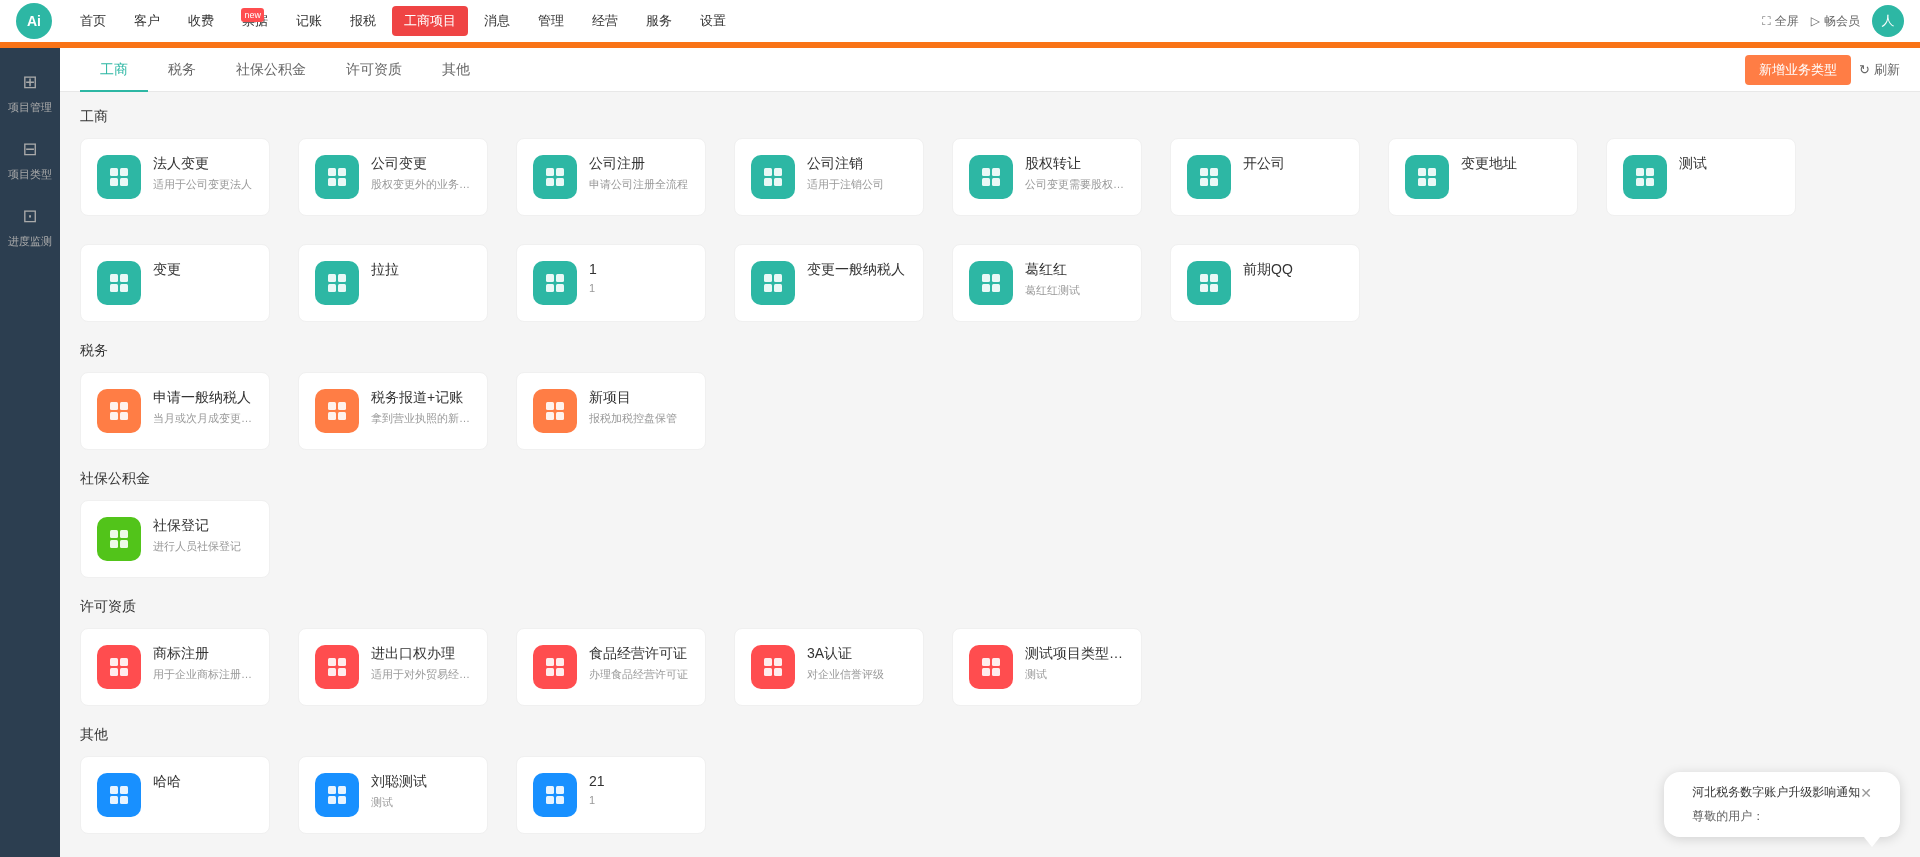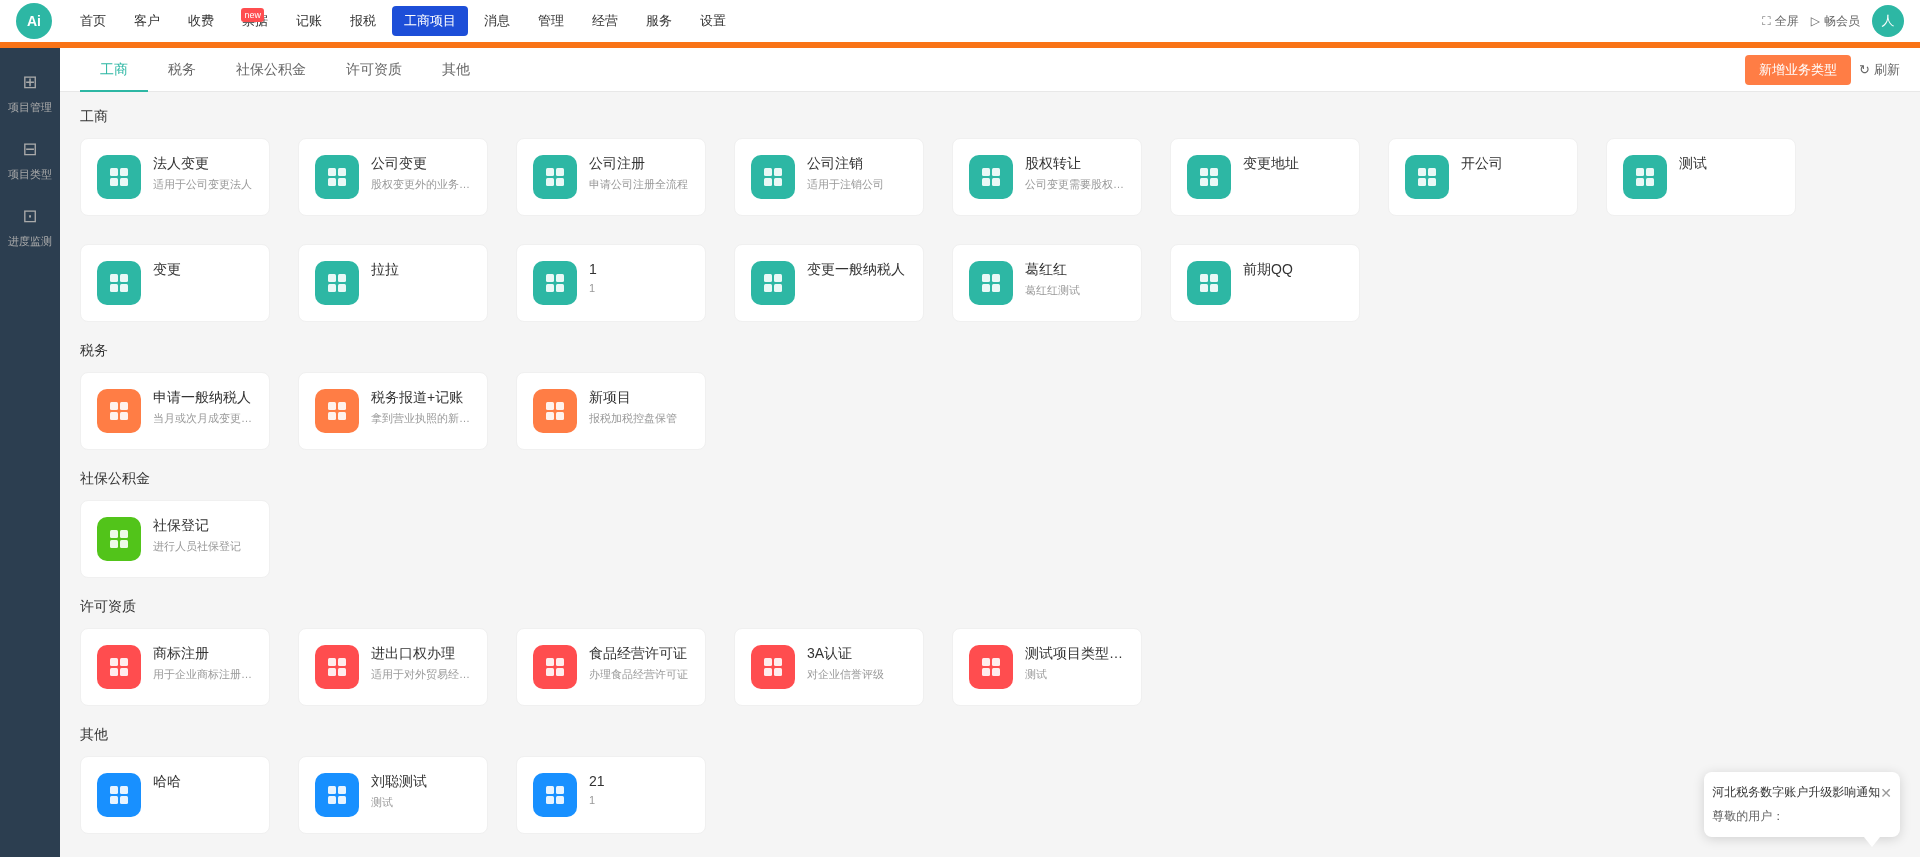--- a/index.html
+++ b/index.html
@@ -40,21 +40,21 @@
     .nav-item {
       padding: 6px 12px;
       cursor: pointer;
       color: #333;
       font-size: 13px;
       border-radius: 4px;
       position: relative;
       white-space: nowrap;
     }
     .nav-item.active {
-      background: #1d4ed8;
+      background: #ef4444;
       color: #fff;
       border-radius: 4px;
     }
     .nav-badge {
       position: absolute;
       top: 2px;
       right: 16px;
       background: #ff4d4f;
       color: #fff;
       font-size: 9px;
@@ -244,22 +244,22 @@
       overflow: hidden;
       text-overflow: ellipsis;
     }
 
     
     .notification-bubble {
       position: fixed;
       bottom: 20px;
       right: 20px;
       background: #fff;
-      border-radius: 8px;
-      padding: 12px 8px;
+      border-radius: 16px;
+      padding: 12px 28px;
       max-width: 260px;
       box-shadow: 0 2px 12px rgba(0,0,0,0.15);
       font-size: 12px;
       color: #333;
       z-index: 200;
     }
     .notification-header {
       display: flex;
       justify-content: space-between;
       align-items: center;
@@ -432,35 +432,35 @@
           <div class="card">
       <div class="card-icon" style="background:#2db7a4">
         <svg width="22" height="22" viewBox="0 0 22 22" fill="none" xmlns="http://www.w3.org/2000/svg">
           <rect x="2" y="2" width="8" height="8" rx="1.5" fill="white" opacity="0.9"></rect>
           <rect x="12" y="2" width="8" height="8" rx="1.5" fill="white" opacity="0.9"></rect>
           <rect x="2" y="12" width="8" height="8" rx="1.5" fill="white" opacity="0.9"></rect>
           <rect x="12" y="12" width="8" height="8" rx="1.5" fill="white" opacity="0.9"></rect>
         </svg>
       </div>
       <div class="card-info">
+        <div class="card-title">开公司</div>
+        <div class="card-desc"></div>
+      </div>
+    </div>
+          <div class="card">
+      <div class="card-icon" style="background:#2db7a4">
+        <svg width="22" height="22" viewBox="0 0 22 22" fill="none" xmlns="http://www.w3.org/2000/svg">
+          <rect x="2" y="2" width="8" height="8" rx="1.5" fill="white" opacity="0.9"></rect>
+          <rect x="12" y="2" width="8" height="8" rx="1.5" fill="white" opacity="0.9"></rect>
+          <rect x="2" y="12" width="8" height="8" rx="1.5" fill="white" opacity="0.9"></rect>
+          <rect x="12" y="12" width="8" height="8" rx="1.5" fill="white" opacity="0.9"></rect>
+        </svg>
+      </div>
+      <div class="card-info">
         <div class="card-title">变更地址</div>
-        <div class="card-desc"></div>
-      </div>
-    </div>
-          <div class="card">
-      <div class="card-icon" style="background:#2db7a4">
-        <svg width="22" height="22" viewBox="0 0 22 22" fill="none" xmlns="http://www.w3.org/2000/svg">
-          <rect x="2" y="2" width="8" height="8" rx="1.5" fill="white" opacity="0.9"></rect>
-          <rect x="12" y="2" width="8" height="8" rx="1.5" fill="white" opacity="0.9"></rect>
-          <rect x="2" y="12" width="8" height="8" rx="1.5" fill="white" opacity="0.9"></rect>
-          <rect x="12" y="12" width="8" height="8" rx="1.5" fill="white" opacity="0.9"></rect>
-        </svg>
-      </div>
-      <div class="card-info">
-        <div class="card-title">开公司</div>
         <div class="card-desc"></div>
       </div>
     </div>
           <div class="card">
       <div class="card-icon" style="background:#2db7a4">
         <svg width="22" height="22" viewBox="0 0 22 22" fill="none" xmlns="http://www.w3.org/2000/svg">
           <rect x="2" y="2" width="8" height="8" rx="1.5" fill="white" opacity="0.9"></rect>
           <rect x="12" y="2" width="8" height="8" rx="1.5" fill="white" opacity="0.9"></rect>
           <rect x="2" y="12" width="8" height="8" rx="1.5" fill="white" opacity="0.9"></rect>
           <rect x="12" y="12" width="8" height="8" rx="1.5" fill="white" opacity="0.9"></rect>

